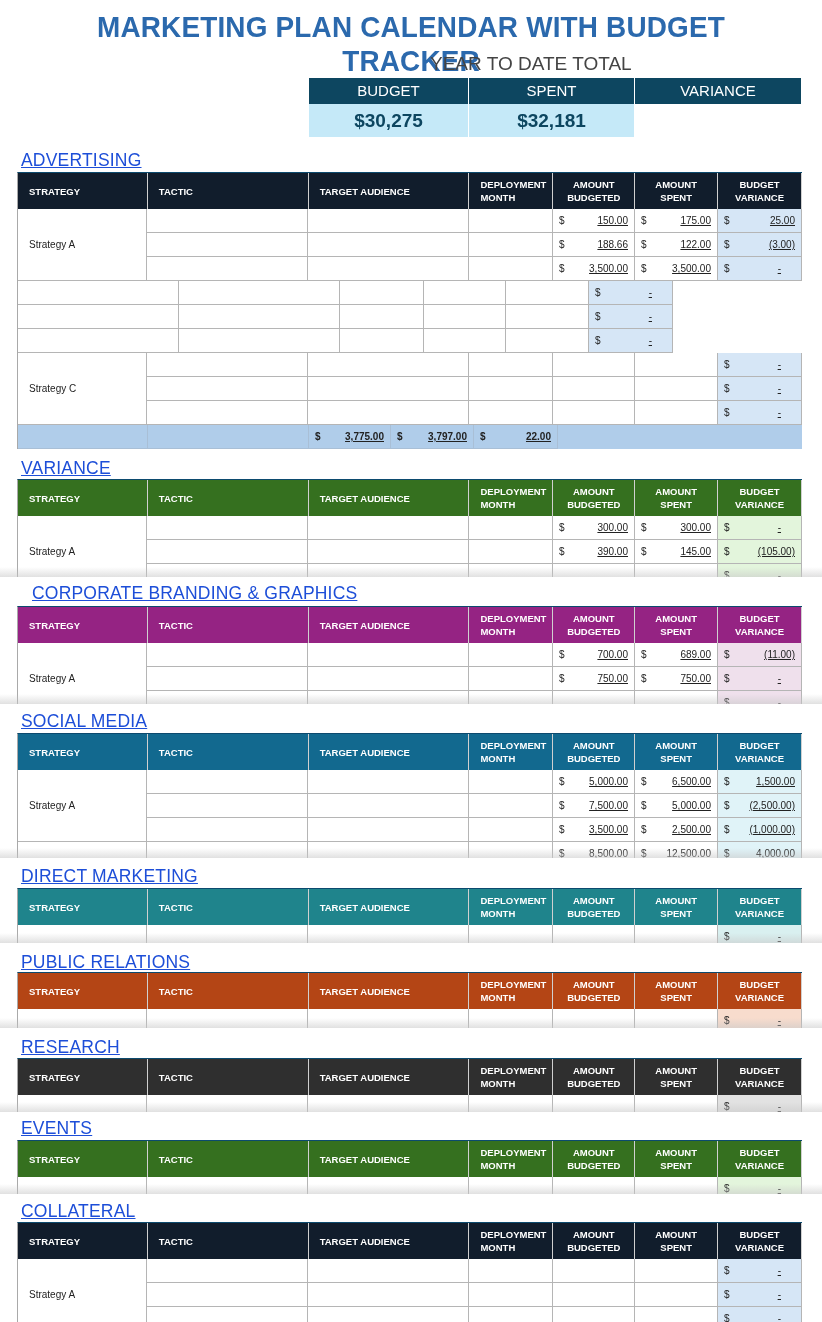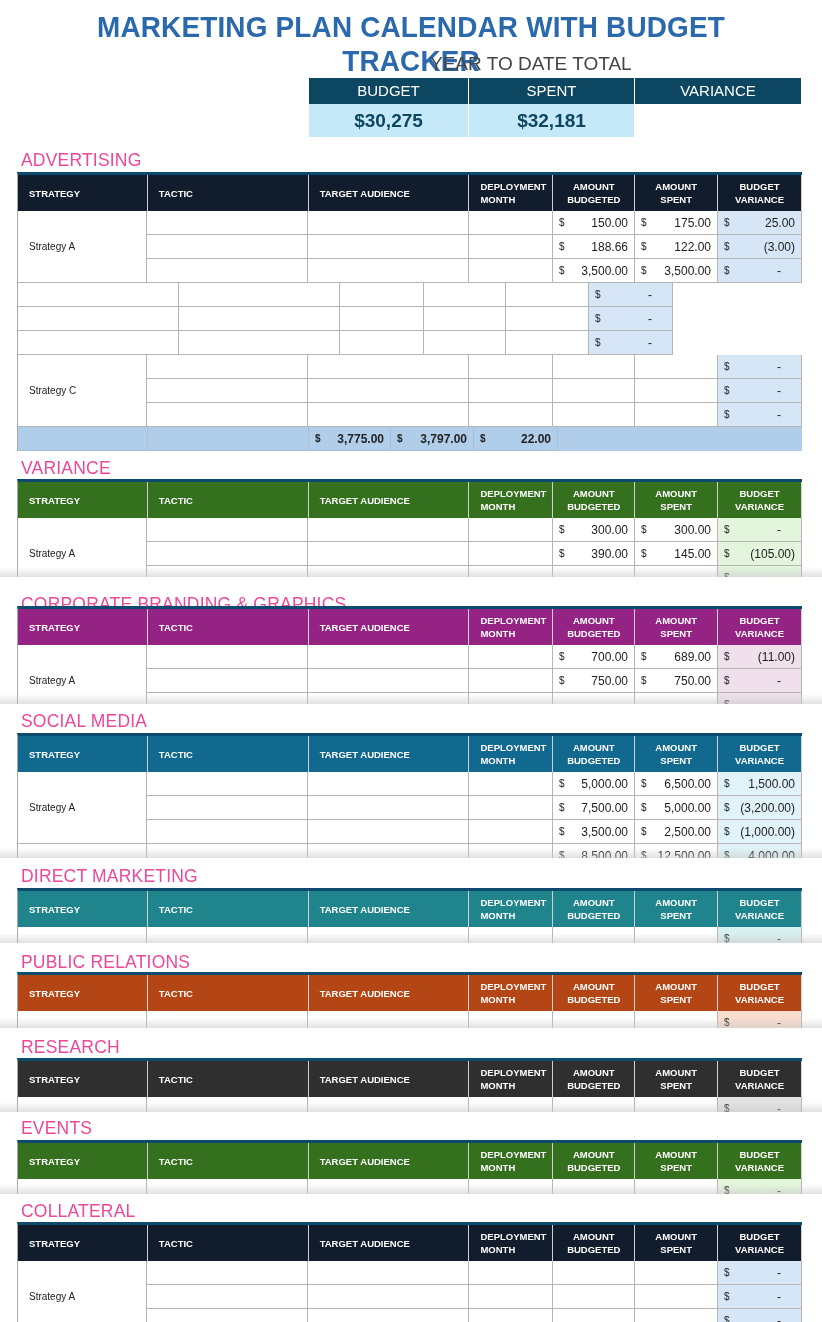--- a/index.html
+++ b/index.html
@@ -29,44 +29,44 @@
   }
   .ytd .val.over { background: #f7c6b9; color: #d24a10; }
   .over-note {
     position: absolute; left: 640px; top: 149px; width: 150px; text-align: center;
     font-size: 11px; color: #d24a10;
   }
 
   .section { position: absolute; left: 0; width: 822px; background: #fff; }
   .section.clipped { overflow: hidden; }
   .section-title {
-    position: absolute; left: 21px; font-size: 17.5px; color: #ec4899; letter-spacing: 0.2px;
-  }
-  .grid { position: absolute; left: 17px; width: 785px; border-left: 1px solid #a9a9a9; border-top: 3px solid #0c4a6e; }
+    position: absolute; left: 21px; font-size: 17.5px; color: #1d4ed8; letter-spacing: 0.2px; text-decoration: underline;
+  }
+  .grid { position: absolute; left: 17px; width: 785px; border-left: 1px solid #a9a9a9; border-top: 1px solid #0c4a6e; }
   .row { display: flex; height: 24px; }
   .row.head { height: 36px; }
   .cell {
     border-right: 1px solid #b5b5b5; border-bottom: 1px solid #b5b5b5;
     font-size: 10px; display: flex; align-items: center; position: relative;
   }
   .head .cell { color: #fff; font-weight: bold; font-size: 9.5px; border-right-color: #d0d0d0; border-bottom: none; }
   .head .cell.c1, .head .cell.c2, .head .cell.c3, .head .cell.c4 { padding-left: 11px; }
   .head .cell.c5, .head .cell.c6, .head .cell.c7 { justify-content: center; text-align: center; }
   .head .cell.c4 { line-height: 13px; }
   .head .cell span { line-height: 13px; }
   .c1 { width: 130px; }
   .c2 { width: 161px; }
   .c3 { width: 161px; }
   .c4 { width: 84px; }
   .c5 { width: 82px; }
   .c6 { width: 83px; }
   .c7 { width: 84px; }
   .money { justify-content: space-between; padding: 0 6px 0 6px; }
   .money .d { font-size: 10px; }
-  .money .n { font-size: 12px; text-align: right; }
+  .money .n { font-size: 10px; text-align: right; text-decoration: underline; }
   .var .n { text-align: right; }
 
   .body-area { display: flex; }
   .strat {
     width: 130px; border-right: 1px solid #b5b5b5; border-bottom: 1px solid #b5b5b5;
     font-size: 10px; padding-left: 11px; display: flex; align-items: center; height: 72px;
   }
   .rows-col { display: flex; flex-direction: column; }
 
   .total-row { background: #b0cdea; font-weight: bold; }
@@ -341,21 +341,21 @@
                 <span class="d">$</span>
                 <span class="n" style="padding-right: 14px;">-</span>
               </div>
             </div>
           </div>
         </div>
       </div>
       <div class="fade" style="top: 112px;"></div>
     </div>
     <div class="section clipped" style="top: 580px; height: 124px;">
-      <div class="section-title" style="top: 14px;">CORPORATE BRANDING &amp; GRAPHICS</div>
+      <div class="section-title" style="top: 3px; margin-left: 11px;">CORPORATE BRANDING &amp; GRAPHICS</div>
       <div class="grid" style="top: 26px;">
         <div class="row head" style="background: rgb(149, 35, 131);">
           <div class="cell c1">
             <span><span>STRATEGY</span></span>
           </div>
           <div class="cell c2">
             <span><span>TACTIC</span></span>
           </div>
           <div class="cell c3">
             <span><span>TARGET AUDIENCE</span></span>
@@ -479,21 +479,21 @@
               <div class="cell money c5">
                 <span class="d">$</span>
                 <span class="n">7,500.00</span>
               </div>
               <div class="cell money c6">
                 <span class="d">$</span>
                 <span class="n">5,000.00</span>
               </div>
               <div class="cell money c7 var" style="background: rgb(224, 243, 248);">
                 <span class="d">$</span>
-                <span class="n">(3,200.00)</span>
+                <span class="n">(2,500.00)</span>
               </div>
             </div>
             <div class="row">
               <div class="cell c2"></div>
               <div class="cell c3"></div>
               <div class="cell c4"></div>
               <div class="cell money c5">
                 <span class="d">$</span>
                 <span class="n">3,500.00</span>
               </div>

